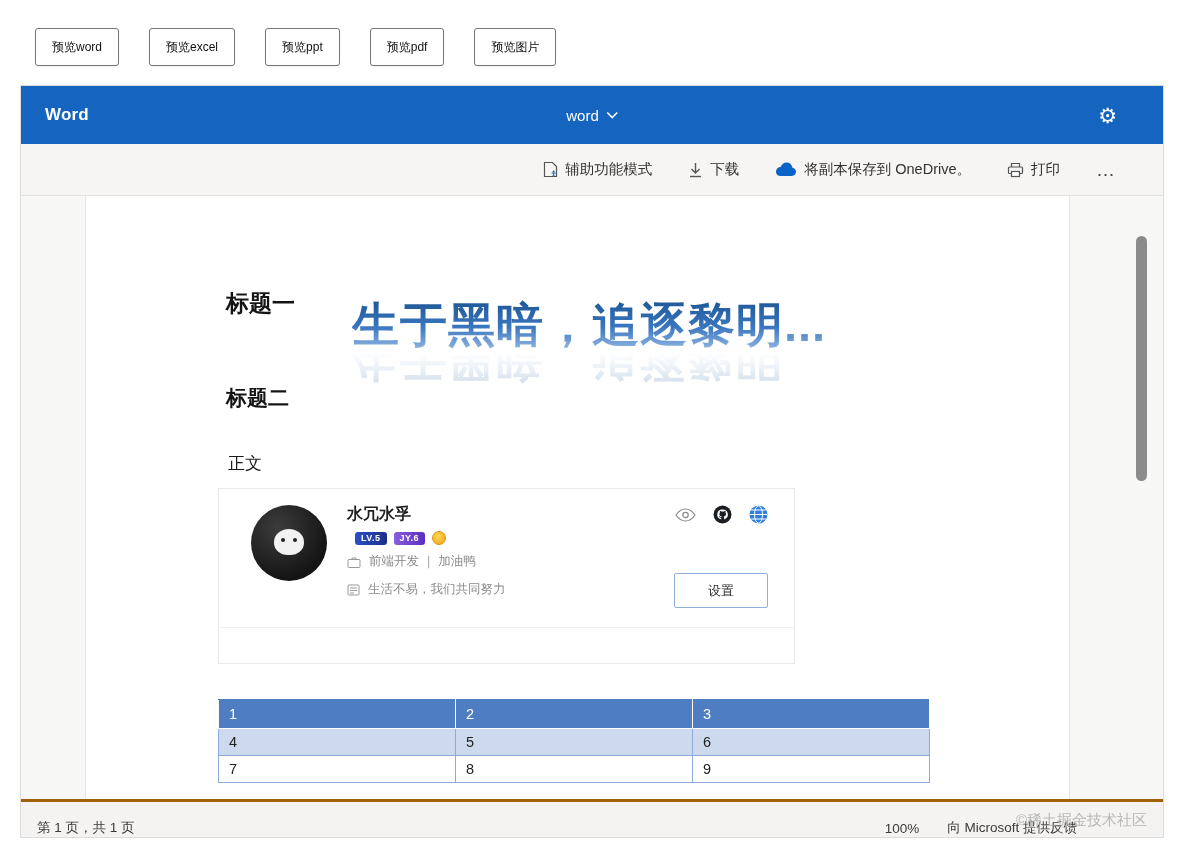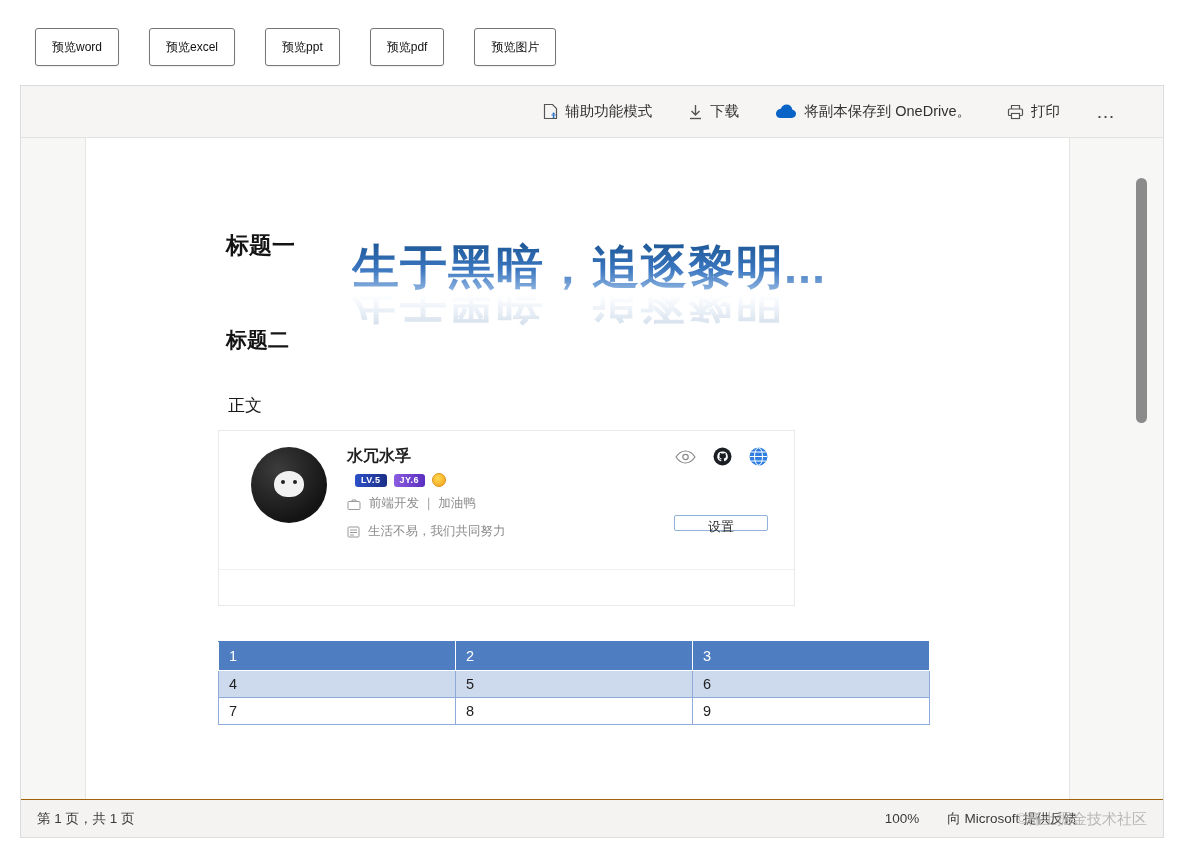--- a/index.html
+++ b/index.html
@@ -104,21 +104,21 @@
     background:radial-gradient(circle at 40% 35%, #ffd84d, #f0a020); border:1px solid #e09010;
   }
   .p-row { position:absolute; left:128px; display:flex; gap:8px; align-items:center; font-size:12.5px; color:#8a8a8a; }
   .p-row.job { top:64px; }
   .p-row.motto { top:92px; }
 
   .p-right-icons { position:absolute; right:26px; top:16px; display:flex; gap:17px; align-items:center; }
   .p-right-icons > span { cursor:pointer; display:flex; }
 
   .settings-btn {
-    position:absolute; right:26px; top:84px; width:94px; height:16px;
+    position:absolute; right:26px; top:84px; width:94px; height:35px;
     border:1px solid #8fb0d9; background:#fff; border-radius:2px;
     font-size:13px; color:#2b2b2b; font-family:inherit; cursor:pointer; line-height:20px;
   }
   .card-divider { position:absolute; left:0; right:0; top:138px; border-top:1px solid #f0f0f0; }
   .card-bottom { position:absolute; left:24px; right:18px; top:144px; height:28px; display:flex; align-items:center; }
   .badge-label-wrap { display:flex; align-items:center; gap:8px; font-size:13px; color:#4f4f4f; }
   .badge-icons { margin-left:auto; display:flex; gap:5px; align-items:center; cursor:pointer; }
   .b-ic { width:19px; height:19px; border-radius:50%; }
   .b-ic.b1 { background:radial-gradient(circle at 45% 35%, #ffe9a8 30%, #9fc3bd 75%, #caa53f); }
   .b-ic.b2 { background:radial-gradient(circle at 45% 35%, #ffd76e 40%, #7a4fd0); }
@@ -138,22 +138,22 @@
   .doc-table tr.r-plain td { border-color:#8eaadb; }
 
   
   .scroll-thumb {
     position:absolute; right:16px; top:40px; width:11px; height:245px;
     background:#8b8b8b; border-radius:6px; cursor:pointer;
   }
 
   
   .statusbar {
-    flex:0 0 38px; background:#f4f3f2; border-top:1px solid #a16207;
-    display:flex; align-items:center; padding:0 16px;
+    flex:0 0 38px; background:#f4f3f2; border-top:3px solid #a16207;
+    display:flex; align-items:flex-end; padding:0 16px;
     font-size:13.5px; color:#3b3a39; position:relative;
   }
   .sb-right { margin-left:auto; display:flex; gap:28px; margin-right:70px; align-items:center; }
   .sb-zoom, .sb-feedback { cursor:pointer; }
   .watermark {
     position:absolute; right:16px; top:50%; transform:translateY(-50%);
     color:#a9a9a9; font-size:15px; opacity:.8; pointer-events:none; white-space:nowrap;
   }
 
   svg { display:block; }
@@ -164,20 +164,32 @@
 <div class="topbar">
   <button class="pv-btn">预览word</button>
   <button class="pv-btn">预览excel</button>
   <button class="pv-btn">预览ppt</button>
   <button class="pv-btn">预览pdf</button>
   <button class="pv-btn">预览图片</button>
 </div>
 
 <div class="viewer">
 
+  <div class="viewer-header">
+    <span class="app-title">Word</span>
+    <div class="doc-switcher">
+      <span>word</span>
+      <span>
+        <svg width="12" height="8" viewBox="0 0 12 8">
+            <path d="M1 1.5l5 5 5-5" stroke="#fff" stroke-width="1.6" fill="none"></path>
+          </svg>
+      </span>
+    </div>
+    <span class="gear">⚙</span>
+  </div>
 
   <div class="viewer-toolbar">
     <div class="tb-item">
       <span>
         <svg width="15" height="17" viewBox="0 0 15 17">
             <path d="M1.5 1.5h8l4 4v10h-12z" fill="none" stroke="#555" stroke-width="1.2"></path>
             <circle cx="10.6" cy="10.6" r="1" fill="#1565c0"></circle>
             <path d="M8.6 12h4M10.6 12v2.1M9.8 15l.8-1.2.8 1.2" stroke="#1565c0" stroke-width="1" fill="none"></path>
           </svg>
       </span>

